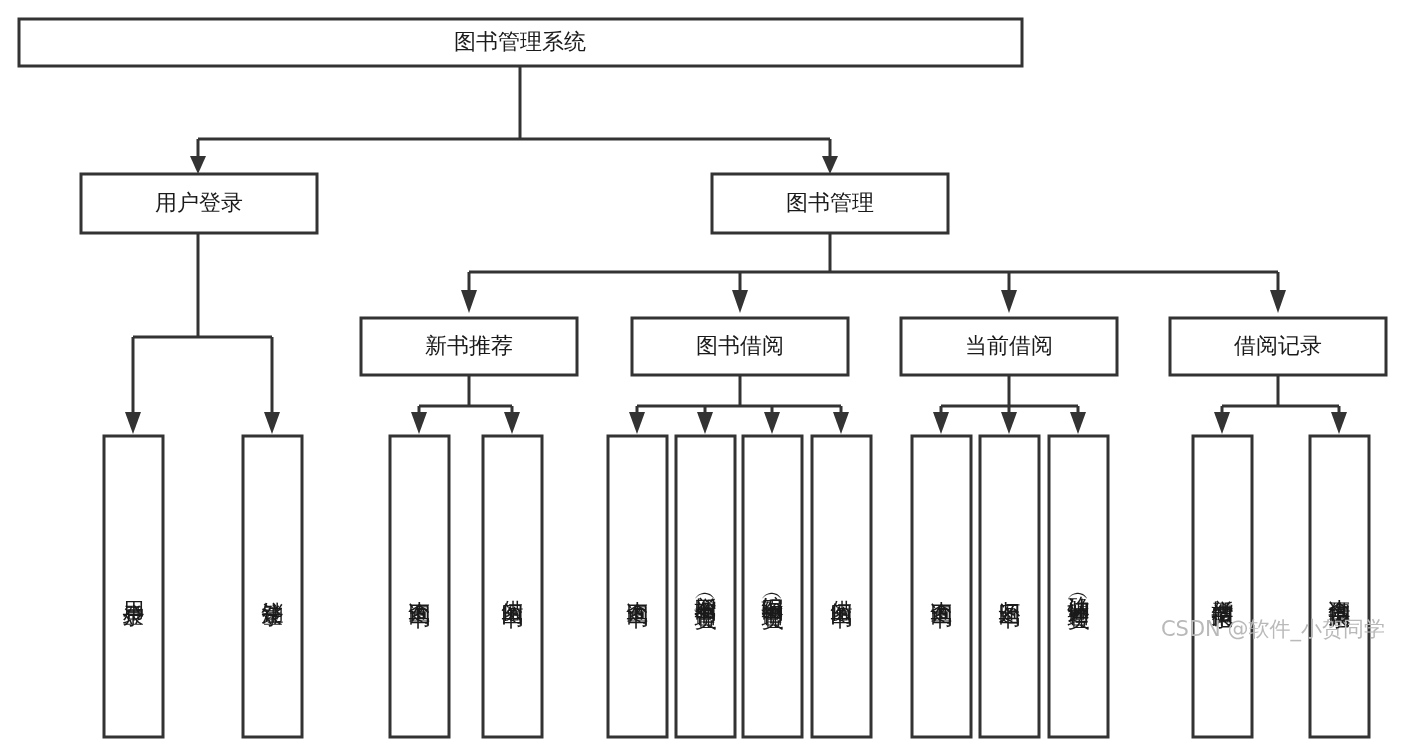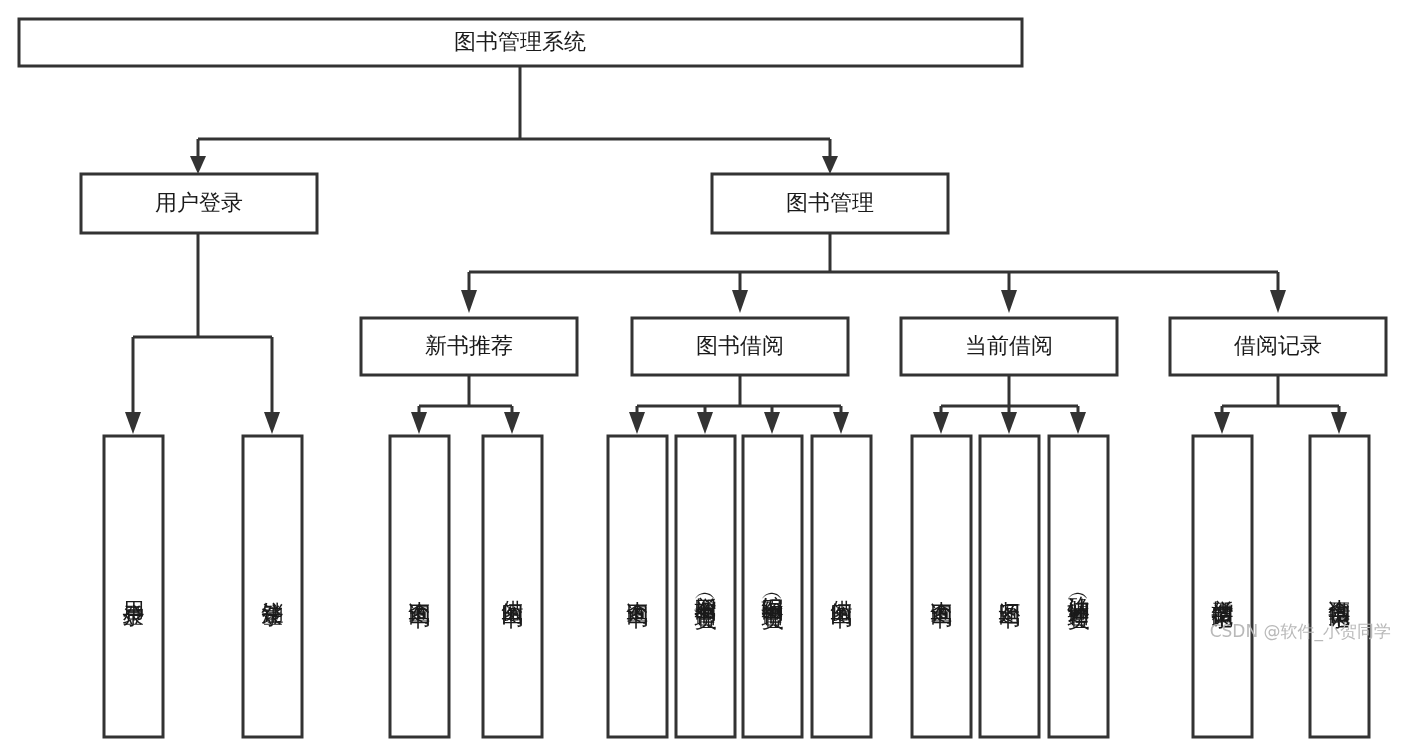--- a/index.html
+++ b/index.html
@@ -58,24 +58,24 @@
     text-orientation: upright;
     font-family: "DejaVu Sans", "Liberation Sans", sans-serif;
     font-size: 22px;
     line-height: 1;
     letter-spacing: 2px;
     color: #1a1a1a;
     white-space: nowrap;
   }
   .watermark {
     position: absolute;
-    right: 14px;
+    right: 20px;
     bottom: 6px;
     font-family: "DejaVu Sans", "Liberation Sans", sans-serif;
-    font-size: 17px;
+    font-size: 21px;
     color: #b9b9b9;
     white-space: nowrap;
     pointer-events: none;
   }
 </style>
 </head>
 <body>
 
 <div id="diagram-root">
 

